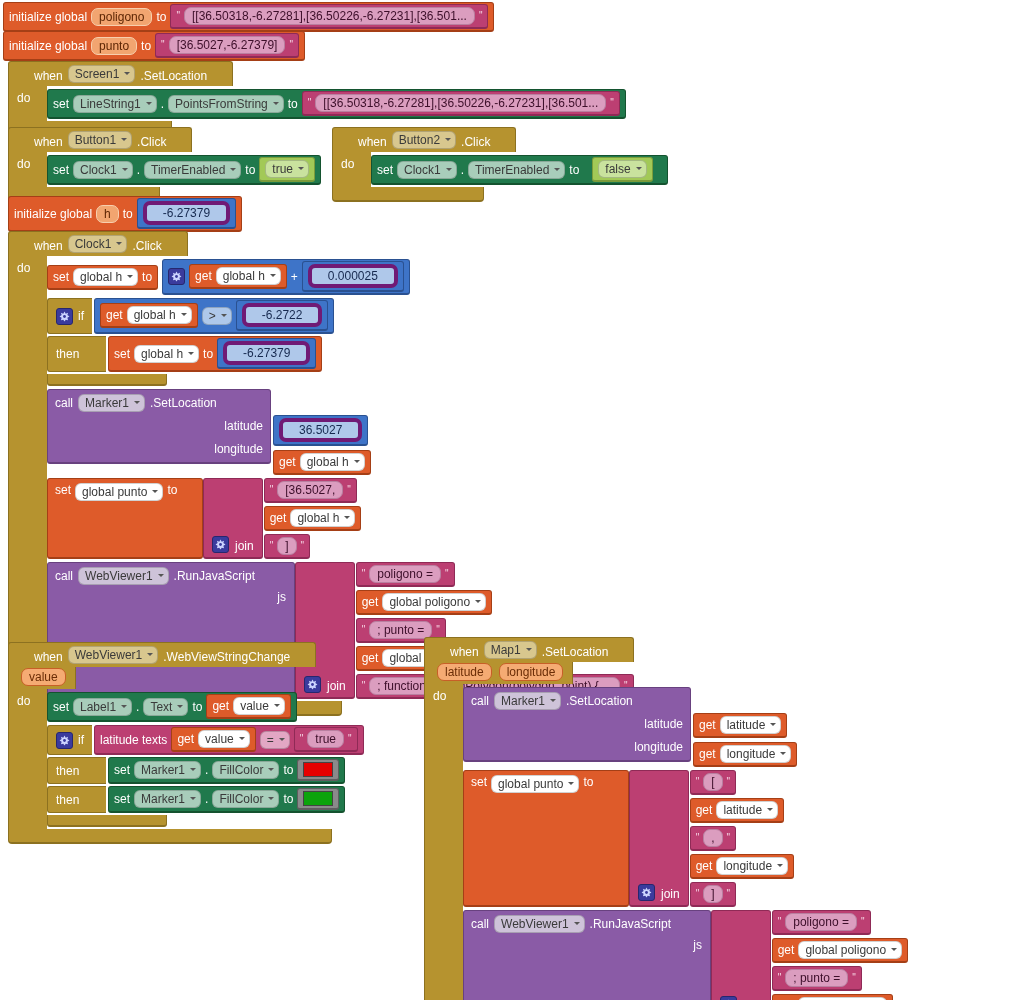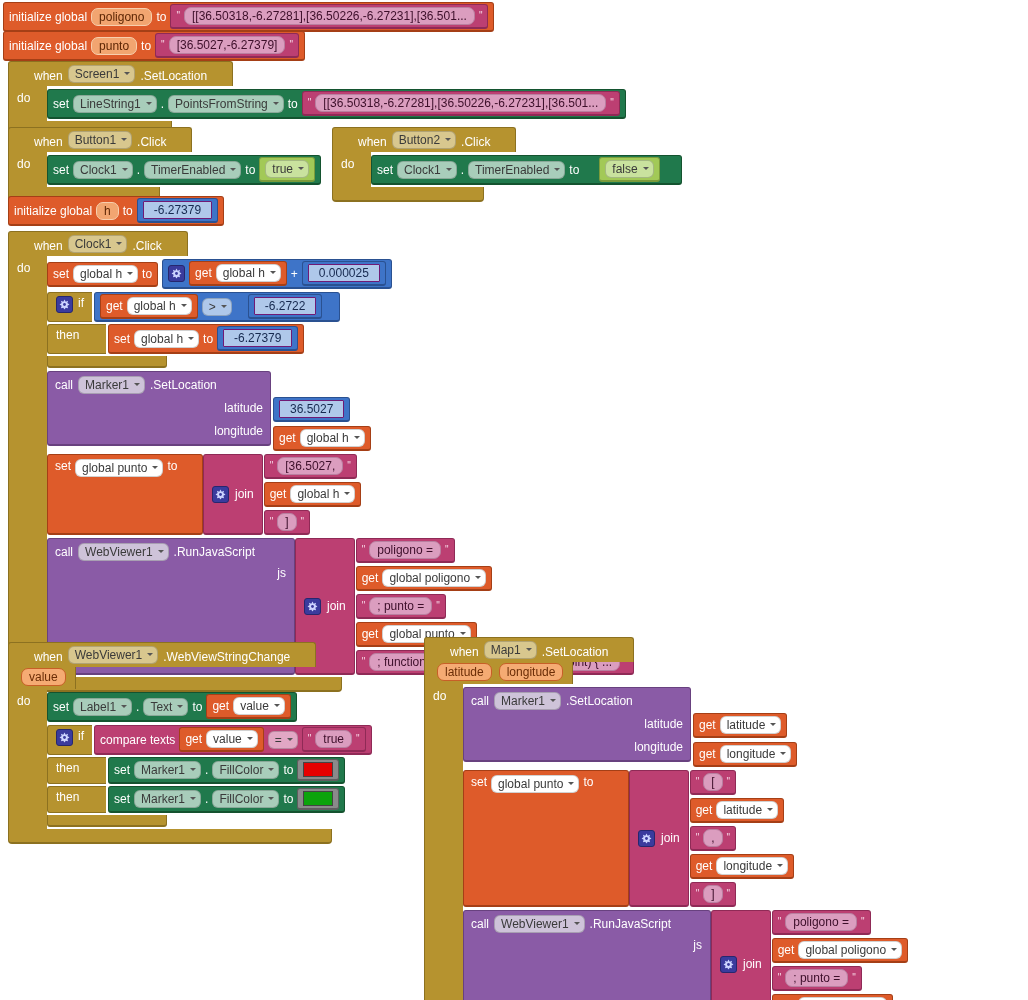--- a/index.html
+++ b/index.html
@@ -33,21 +33,21 @@
   .dd::after{content:"";position:absolute;right:4px;top:50%;transform:translateY(-35%);
       border:3.5px solid transparent;border-top-color:#555}
   .t-gold{background:#D8C78E}
   .t-green{background:#A8CDBA}
   .t-orange{background:#ffffff}
   .t-purple{background:#CEC3D9}
   .t-blue{background:#AFC8EA}
   .t-pink{background:#E2A7C4}
   .t-lgreen{background:#C9E29E}
   
-  .nf{background:#AFC8EA;border:1px solid #701a75;border-radius:1px;padding:1px 10px;color:#16294F}
+  .nf{background:#AFC8EA;border:4px solid #701a75;border-radius:7px;padding:1px 16px;color:#16294F}
   .sf{background:#DB9DBF;border:1px solid #B97FA0;border-radius:7px;padding:1px 7px;color:#3D0F2A}
   .vn{background:#F2A570;border:1px solid #F7CFAE;border-radius:7px;padding:1px 7px;color:#5D2604}
   .pp{background:#F5AB73;border:1px solid #C75F27;border-radius:7px;padding:1px 7px;color:#6B2D06}
   
   .txtb::before,.txtb::after{content:'"';color:#F6D7E5;font-size:10px;line-height:10px}
   
   .gear{width:15px;height:15px;background:#3A3B9D;border:1px solid #26276E;border-radius:3px;
         display:inline-flex;align-items:center;justify-content:center;flex:none}
   
   .ev{display:flex;flex-direction:column;align-items:flex-start}
@@ -57,21 +57,21 @@
           border-left:1px solid var(--gold-d);border-right:1px solid var(--gold-d)}
   .ev-body{display:flex;align-items:stretch}
   .ev-do{background:var(--gold);width:30px;padding:5px 0 4px 8px;color:#fff;flex:none;
          border-left:1px solid var(--gold-d)}
   .ev-content{display:flex;flex-direction:column;align-items:flex-start;gap:3px;padding:3px 0 2px 0}
   .ev-lip{background:var(--gold);height:13px;border-radius:0 0 4px 4px;
           border:1px solid var(--gold-d);border-top:none;border-bottom-width:2px}
   
   .ifb{display:flex;flex-direction:column;align-items:flex-start;gap:2px}
   .ifrow{display:flex;align-items:stretch;gap:2px}
-  .if-c{background:var(--gold);padding:3px 8px;color:#fff;display:flex;gap:5px;align-items:flex-start;
+  .if-c{background:var(--gold);padding:3px 8px;color:#fff;display:flex;gap:5px;align-items:center;
         border-radius:3px 0 0 3px;border:1px solid var(--gold-d);border-right:none}
   .if-lip{background:var(--gold);height:10px;width:118px;border-radius:0 0 3px 3px;
         border:1px solid var(--gold-d);border-top:none;border-bottom-width:2px}
   
   .mk{display:flex;align-items:flex-start}
   .mk-p{background:var(--purple);display:flex;flex-direction:column;gap:3px;padding:3px 7px;
         border-radius:3px;border:1px solid var(--purple-d);border-bottom-width:2px;color:#fff}
   .mk-r{display:flex;align-items:center;gap:5px;height:20px}
   .mk-right{justify-content:flex-end}
   .mk-s{display:flex;flex-direction:column;gap:4px;margin-top:26px;margin-left:2px;align-items:flex-start}
@@ -80,21 +80,21 @@
   .rj-p{background:var(--purple);display:flex;flex-direction:column;padding:3px 7px;
         border-radius:3px;border:1px solid var(--purple-d);border-bottom-width:2px;color:#fff}
   .rj-hdr{display:flex;gap:5px;align-items:center;height:20px}
   .rj-js{flex:1;display:flex;justify-content:flex-end;align-items:flex-start;padding:4px 1px;color:#fff}
   
   .pu{display:flex;align-items:stretch}
   .pu-o{background:var(--orange);display:flex;gap:4px;align-items:flex-start;padding:4px 7px;
         border-radius:3px;border:1px solid var(--orange-d);border-bottom-width:2px;color:#fff}
   
   .jn{display:flex;align-items:stretch}
-  .jn-l{background:var(--pink);display:flex;gap:6px;align-items:center;padding:4px 8px;
+  .jn-l{background:var(--pink);display:flex;gap:6px;align-items:flex-end;padding:4px 8px;
         border-radius:3px;border:1px solid var(--pink-d);border-bottom-width:2px;color:#fff}
   .jn-a{display:flex;flex-direction:column;gap:3px;margin-left:1px;align-items:flex-start;padding-top:0px}
   
   .sw{width:28px;height:13px;border:1px solid #444}
 </style>
 </head>
 <body>
 
 <div class="abs bk c-var" style="left:3px;top:2px">
   <span class="lbl">initialize global</span>
@@ -170,21 +170,21 @@
   </div>
   <div class="ev-body">
     <div class="ev-do">do</div>
     <div class="ev-content">
       <div class="bk c-set">
         <span class="lbl">set</span>
         <span class="dd t-green">Clock1</span>
         <span class="lbl">.</span>
         <span class="dd t-green">TimerEnabled</span>
         <span class="lbl">to</span>
-        <span class="bk c-logic" style="margin:-1px 16px">
+        <span class="bk c-logic" style="margin:-1px 9px">
           <span class="dd t-lgreen">false</span>
         </span>
       </div>
     </div>
   </div>
   <div class="ev-lip" style="width:150px"></div>
 </div>
 
 <div class="abs bk c-var" style="left:8px;top:196px">
   <span class="lbl">initialize global</span>
@@ -239,21 +239,21 @@
                 </svg>
             </span>
             <span class="lbl">if</span>
           </div>
           <span class="bk c-math">
             <span class="bk c-var" style="margin:-1px 0">
               <span class="lbl">get</span>
               <span class="dd t-orange">global h</span>
             </span>
             <span class="dd t-blue">&gt;</span>
-            <span class="bk c-math" style="margin:-1px 12px">
+            <span class="bk c-math" style="margin:-1px 0">
               <span class="nf">-6.2722</span>
             </span>
           </span>
         </div>
         <div class="ifrow">
           <div class="if-c" style="min-width:42px">
             <span class="lbl">then</span>
           </div>
           <span class="bk c-var">
             <span class="lbl">set</span>
@@ -401,21 +401,21 @@
           <div class="if-c">
             <span class="gear">
               <svg width="11" height="11" viewBox="0 0 20 20">
                   <path d="M10 1l2.2 3.8L16.5 3l-1.3 4.2L19 10l-3.8 2.2L16.5 17l-4.3-1.3L10 19l-2.2-3.3L3.5 17l1.3-4.8L1 10l3.8-2.8L3.5 3l4.3 1.8z" fill="#CDD5FF"></path>
                   <circle cx="10" cy="10" r="2.6" fill="#3A3B9D"></circle>
                 </svg>
             </span>
             <span class="lbl">if</span>
           </div>
           <span class="bk c-txt">
-            <span class="lbl">compare texts</span>
+            <span class="lbl">latitude texts</span>
             <span class="bk c-var" style="margin:-1px 0">
               <span class="lbl">get</span>
               <span class="dd t-orange">value</span>
             </span>
             <span class="dd t-pink">=</span>
             <span class="bk c-txt txtb" style="margin:-1px 0">
               <span class="sf">true</span>
             </span>
           </span>
         </div>

